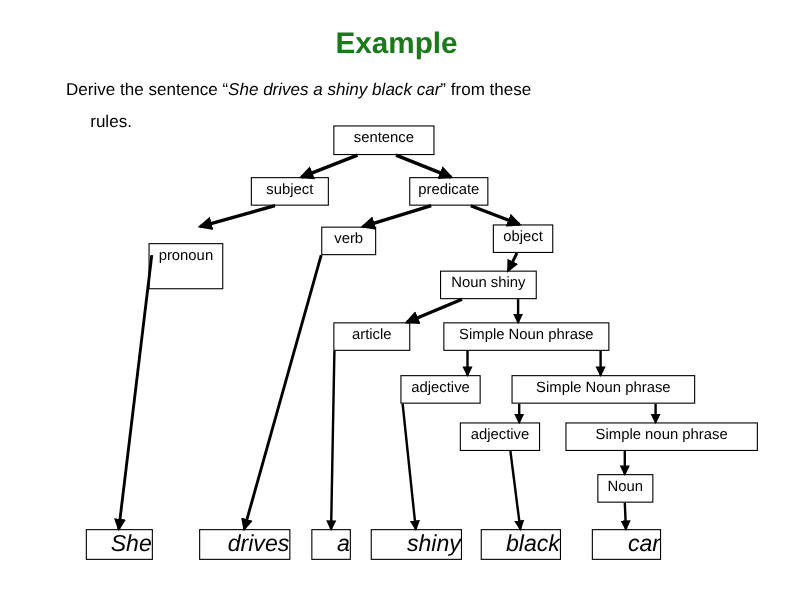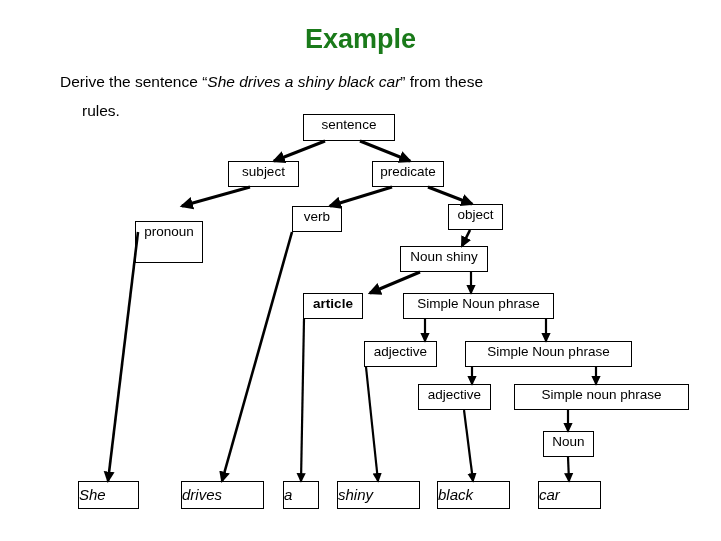--- a/index.html
+++ b/index.html
@@ -72,23 +72,23 @@
     overflow: visible;
     padding: 0 3px;
   }
   .termbox {
     position: absolute;
     box-sizing: border-box;
     border: 1.6px solid #000000;
     background: transparent;
     font-family: "Liberation Sans", sans-serif;
     font-style: italic;
-    font-size: 15px;
+    font-size: 21px;
     color: #000000;
-    text-align: left;
+    text-align: right;
     line-height: 26px;
   }
 </style>
 </head>
 <body>
 
 <div id="slide">
 
   <div id="title">Example</div>
 
@@ -127,21 +127,21 @@
   </svg>
 
   <div id="node-layer">
       <div class="nodebox" style="left: 303px; top: 114px; width: 92px; height: 27px;">sentence</div>
       <div class="nodebox" style="left: 228px; top: 161px; width: 71px; height: 26px;">subject</div>
       <div class="nodebox" style="left: 372px; top: 161px; width: 72px; height: 26px;">predicate</div>
       <div class="nodebox" style="left: 135px; top: 221px; width: 68px; height: 42px;">pronoun</div>
       <div class="nodebox" style="left: 292px; top: 206px; width: 50px; height: 26px;">verb</div>
       <div class="nodebox" style="left: 448px; top: 204px; width: 55px; height: 26px;">object</div>
       <div class="nodebox" style="left: 400px; top: 246px; width: 88px; height: 26px;">Noun shiny</div>
-      <div class="nodebox" style="left: 303px; top: 293px; width: 60px; height: 26px; font-weight: bold;">article</div>
+      <div class="nodebox" style="left: 303px; top: 293px; width: 70px; height: 26px;">article</div>
       <div class="nodebox" style="left: 403px; top: 293px; width: 151px; height: 26px;">Simple Noun phrase</div>
       <div class="nodebox" style="left: 364px; top: 341px; width: 73px; height: 26px;">adjective</div>
       <div class="nodebox" style="left: 465px; top: 341px; width: 167px; height: 26px;">Simple Noun phrase</div>
       <div class="nodebox" style="left: 418px; top: 384px; width: 73px; height: 26px;">adjective</div>
       <div class="nodebox" style="left: 514px; top: 384px; width: 175px; height: 26px;">Simple noun phrase</div>
       <div class="nodebox" style="left: 543px; top: 431px; width: 51px; height: 26px;">Noun</div>
       <div class="termbox" style="left: 78px; top: 481px; width: 61px; height: 28px;">She</div>
       <div class="termbox" style="left: 181px; top: 481px; width: 83px; height: 28px;">drives</div>
       <div class="termbox" style="left: 283px; top: 481px; width: 36px; height: 28px;">a</div>
       <div class="termbox" style="left: 337px; top: 481px; width: 83px; height: 28px;">shiny</div>

